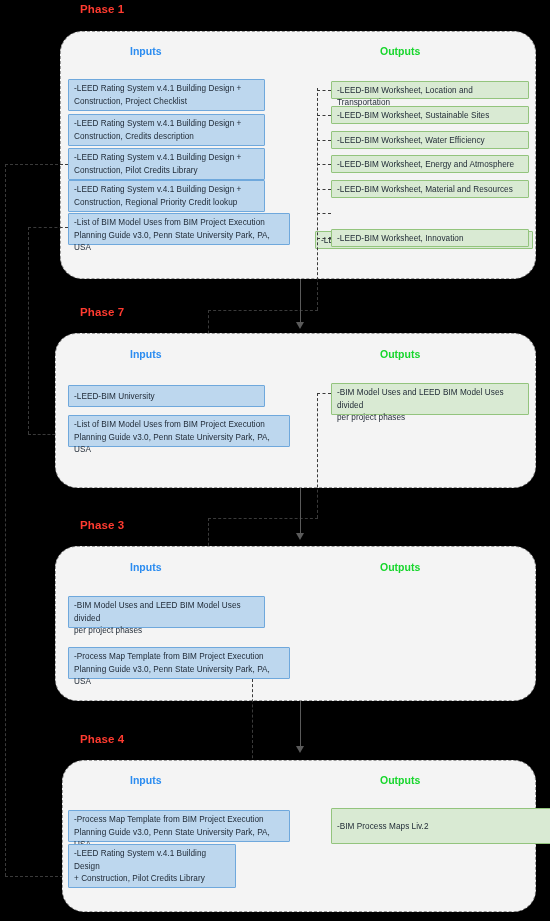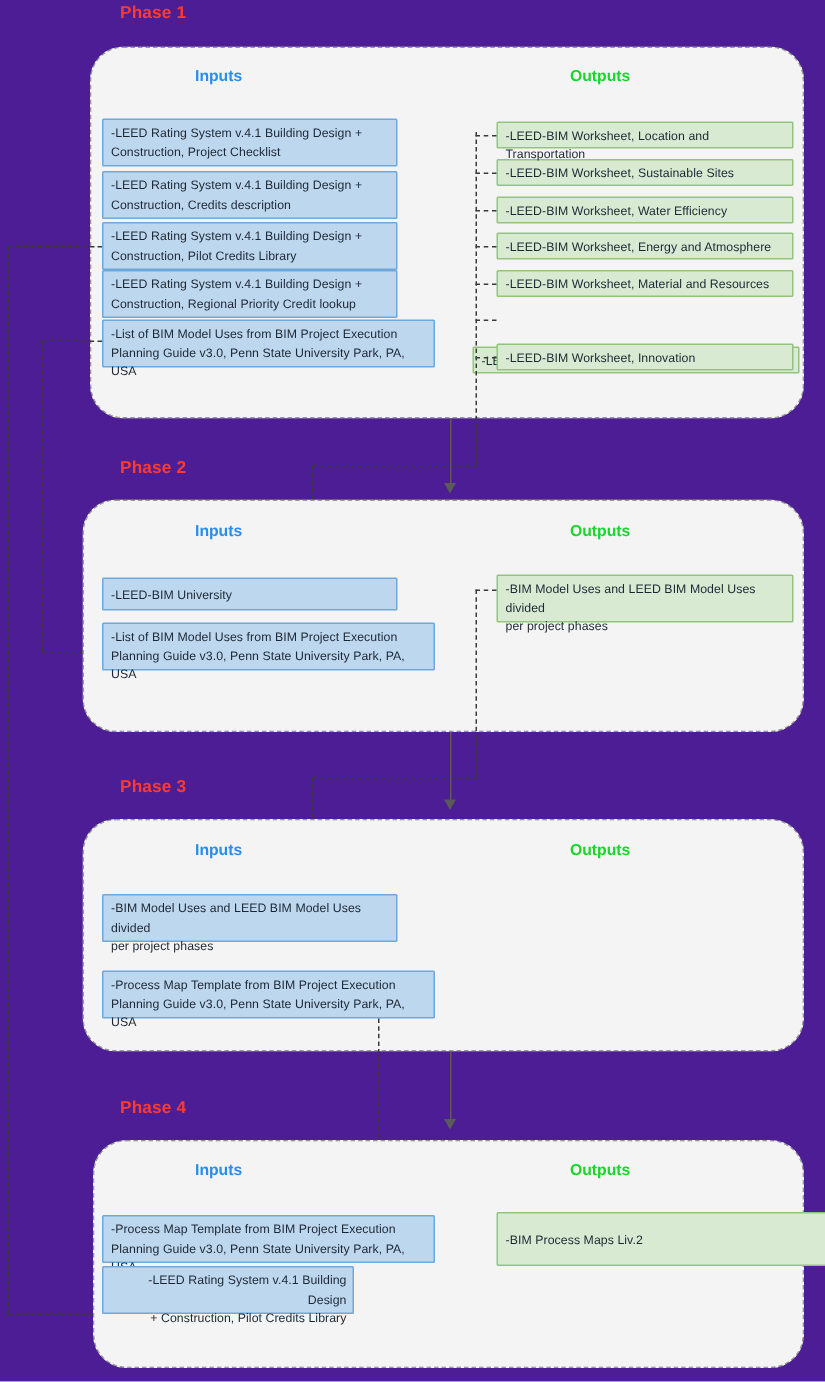--- a/index.html
+++ b/index.html
@@ -6,21 +6,21 @@
   html,body{margin:0;padding:0;background:#ffffff;}
   body{
     font-family:"Liberation Sans","DejaVu Sans",sans-serif;
     -webkit-font-smoothing:antialiased;
   }
   #canvas{
     position:relative;
     width:550px;
     height:921px;
     overflow:hidden;
-    background:#4c1d95;
+    background:#000000;
   }
   
   .phase-box{
     position:absolute;
     background:#f4f4f4;
     border:1px dashed #9a9a9a;
     border-radius:22px;
     box-sizing:border-box;
   }
   .phase-label{
@@ -140,21 +140,21 @@
   <div class="ln h-dash" style="left:5px;top:164px;width:63px;"></div>
   <div class="ln v-dash" style="left:5px;top:164px;height:712px;"></div>
   <div class="ln h-dash" style="left:5px;top:876px;width:58px;"></div>
   <div class="arrow-right" style="left:62px;top:872px;"></div>
 
   <div class="ln h-dash" style="left:28px;top:227px;width:40px;"></div>
   <div class="ln v-dash" style="left:28px;top:227px;height:207px;"></div>
   <div class="ln h-dash" style="left:28px;top:434px;width:37px;"></div>
   <div class="arrow-right" style="left:62px;top:430px;"></div>
 
-  <div class="phase-label" style="left:80px;top:306px;">Phase 2</div>
+  <div class="phase-label" style="left:80px;top:306px;">Phase 7</div>
   <div class="phase-box" style="left:55px;top:333px;width:481px;height:155px;"></div>
   <div class="col-title inputs" style="left:130px;top:348px;width:100px;">Inputs</div>
   <div class="col-title outputs" style="left:380px;top:348px;width:100px;">Outputs</div>
 
   <div class="item in" style="left:68px;top:385px;width:197px;height:22px;line-height:16px;">-LEED-BIM University</div>
   <div class="item in" style="left:68px;top:415px;width:222px;height:32px;">-List of BIM Model Uses from BIM Project Execution
 Planning Guide v3.0, Penn State University Park, PA, USA</div>
   <div class="item out" style="left:331px;top:383px;width:198px;height:32px;">-BIM Model Uses and LEED BIM Model Uses divided
 per project phases</div>
 
@@ -183,17 +183,17 @@
   <div class="ln v-solid" style="left:300px;top:701px;height:47px;"></div>
   <div class="arrow-down solid" style="left:296px;top:746px;"></div>
 
   <div class="phase-label" style="left:80px;top:733px;">Phase 4</div>
   <div class="phase-box" style="left:62px;top:760px;width:474px;height:152px;"></div>
   <div class="col-title inputs" style="left:130px;top:774px;width:100px;">Inputs</div>
   <div class="col-title outputs" style="left:380px;top:774px;width:100px;">Outputs</div>
 
   <div class="item in" style="left:68px;top:810px;width:222px;height:32px;">-Process Map Template from BIM Project Execution
 Planning Guide v3.0, Penn State University Park, PA, USA</div>
-  <div class="item in" style="left:68px;top:844px;width:168px;height:32px;text-align:right;">-LEED Rating System v.4.1 Building Design
+  <div class="item in" style="left:68px;top:844px;width:168px;height:44px;">-LEED Rating System v.4.1 Building Design
 + Construction, Pilot Credits Library</div>
   <div class="item out" style="left:331px;top:808px;width:224px;height:36px;line-height:30px;">-BIM Process Maps Liv.2</div>
 
 </div>
 
 </body></html>

